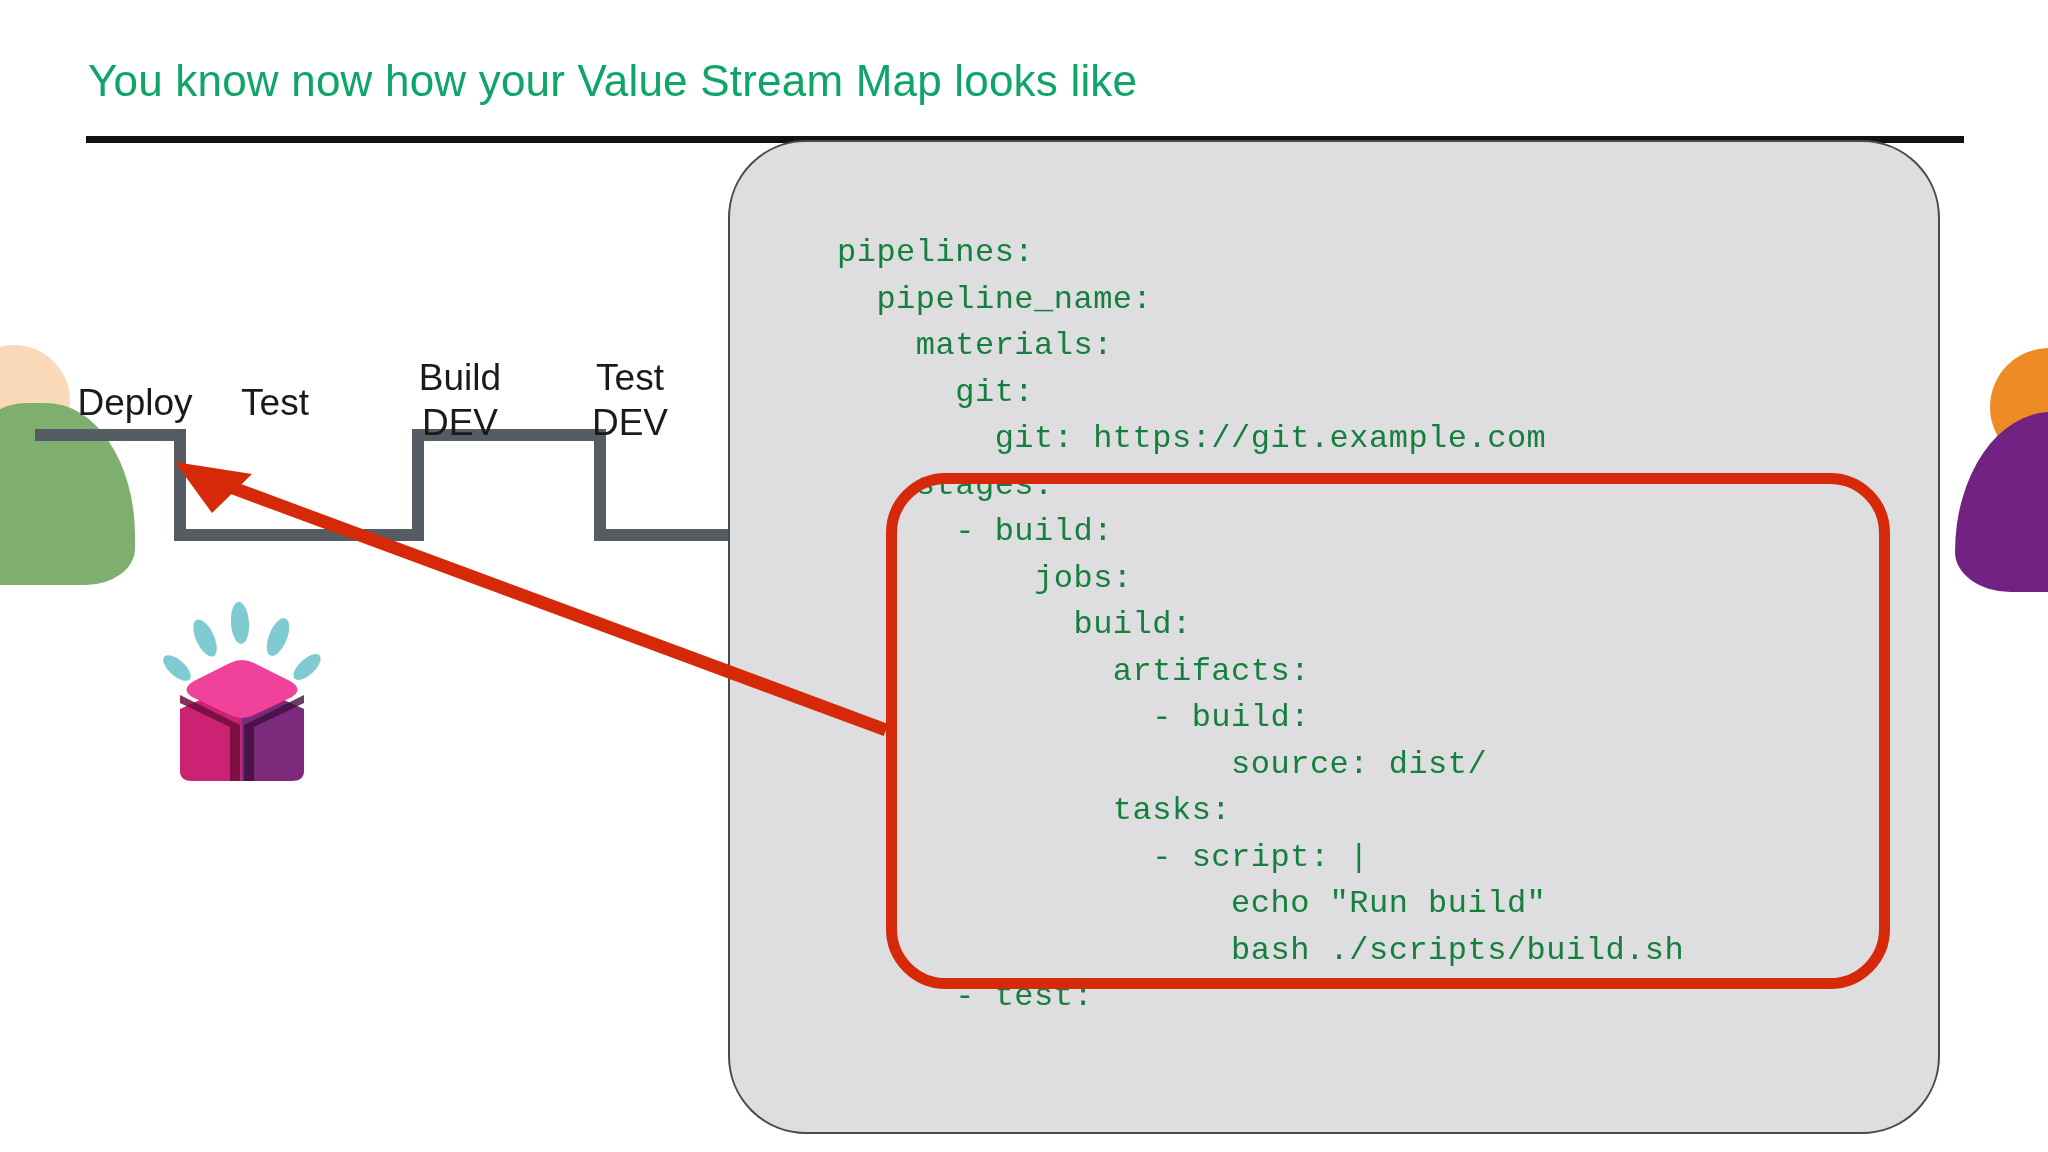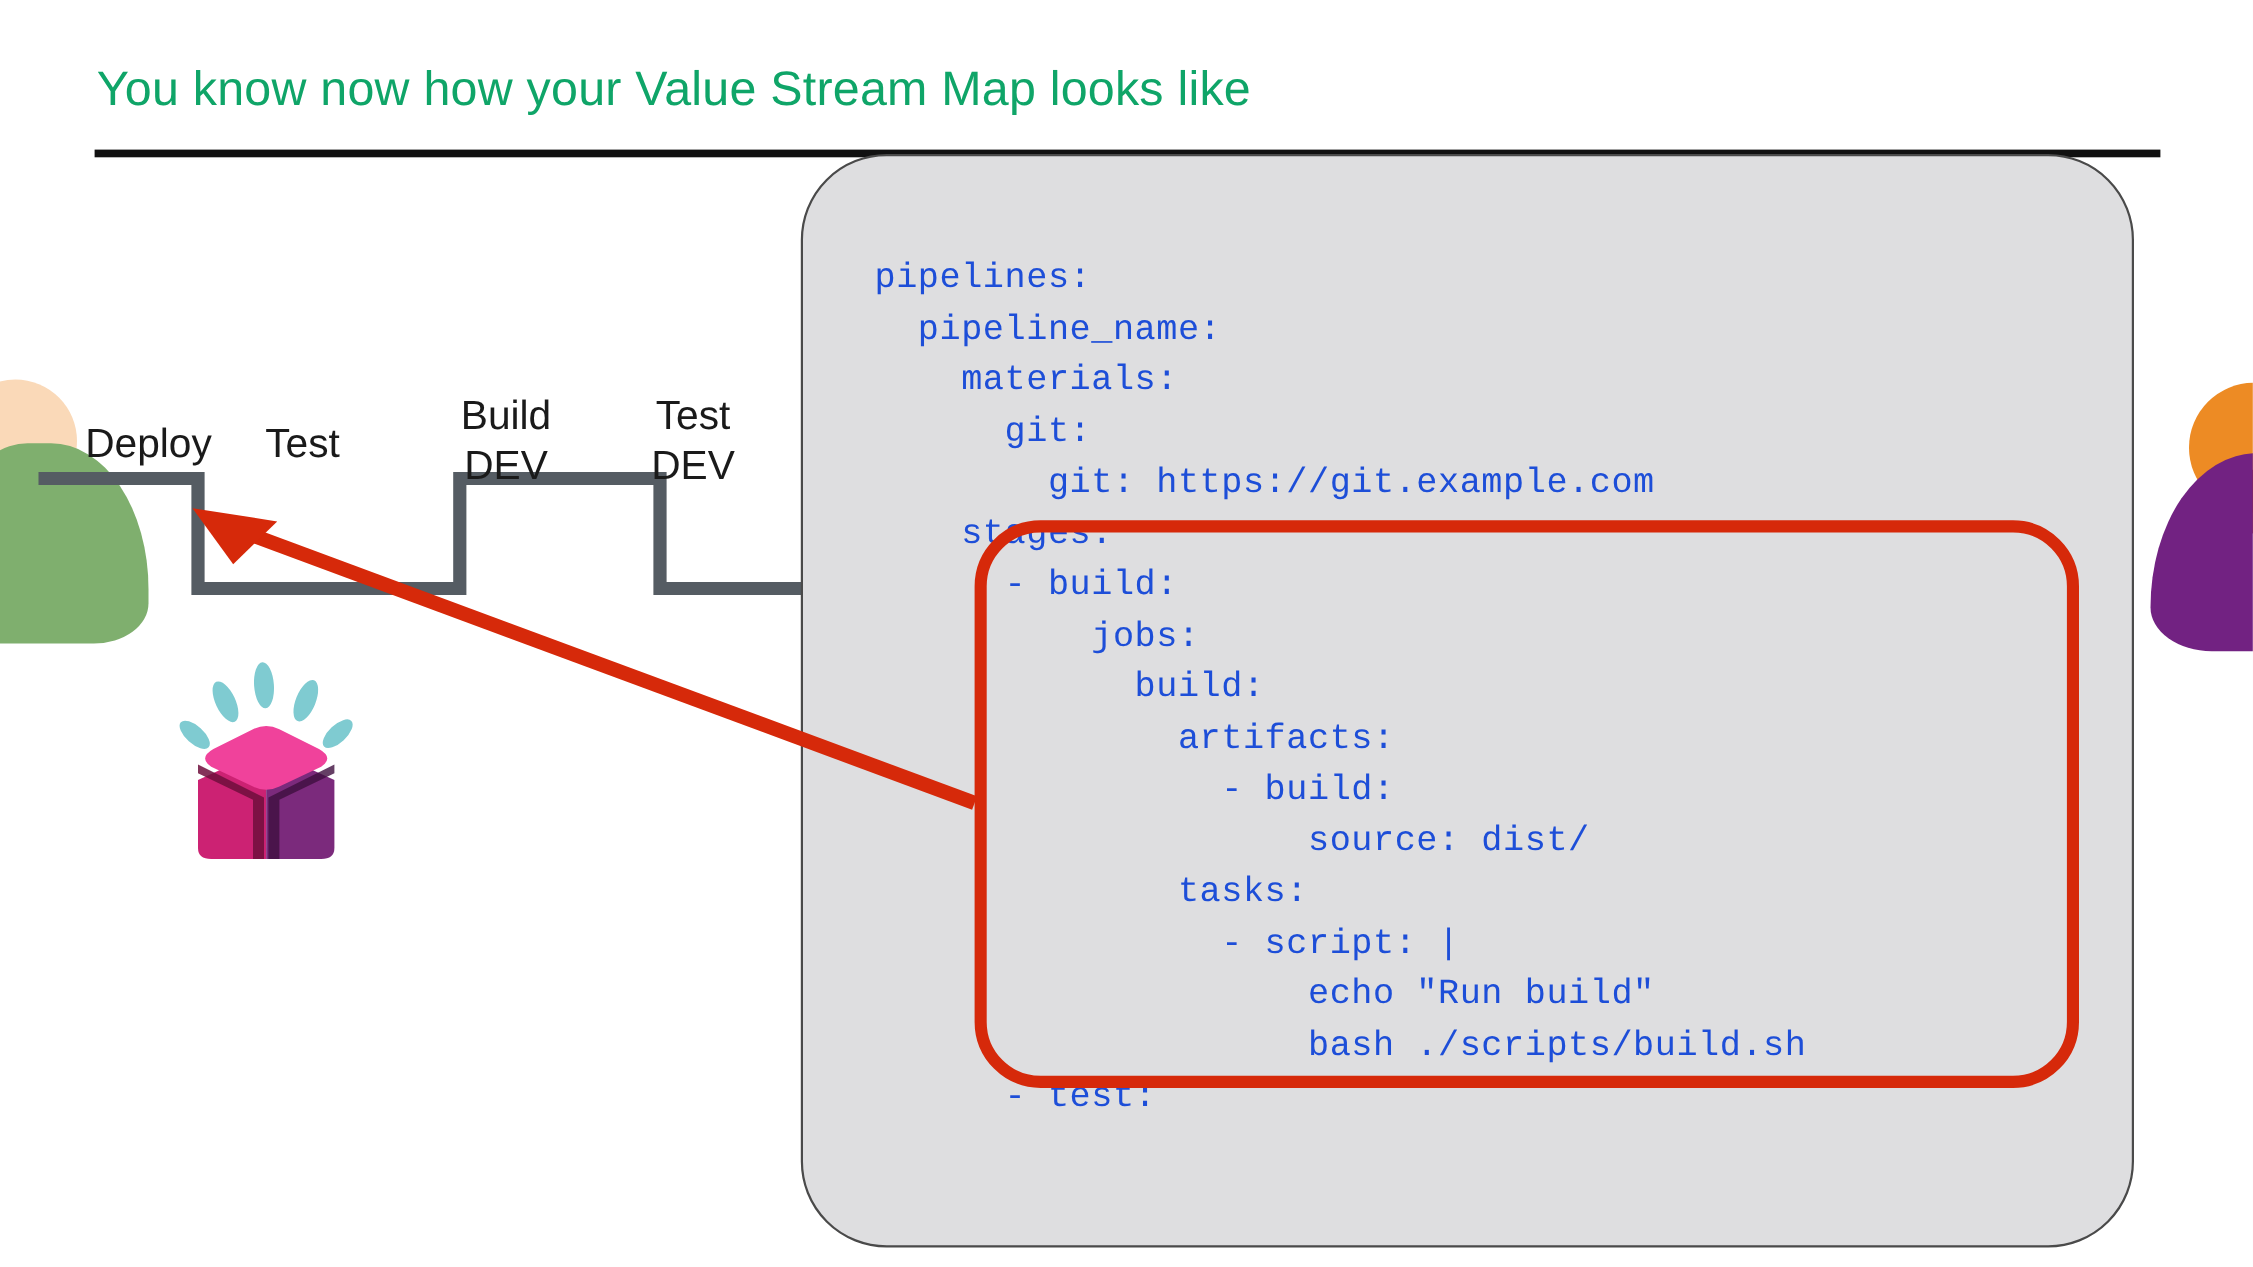--- a/index.html
+++ b/index.html
@@ -139,26 +139,26 @@
     width: 1212px;
     height: 994px;
     background: #DEDEE0;
     border: 2px solid #4a4a4a;
     border-radius: 78px;
     box-sizing: border-box;
   }
 
   #code-text {
     position: absolute;
-    left: 795px;
+    left: 837px;
     top: 198px;
     font-family: "Liberation Mono", "DejaVu Sans Mono", monospace;
     font-size: 32px;
     line-height: 46.5px;
-    color: #1d4ed8;
+    color: #15803d;
     white-space: pre;
     letter-spacing: 0.5px;
   }
 
   
   #highlight-box {
     position: absolute;
     left: 886px;
     top: 473px;
     width: 1004px;

